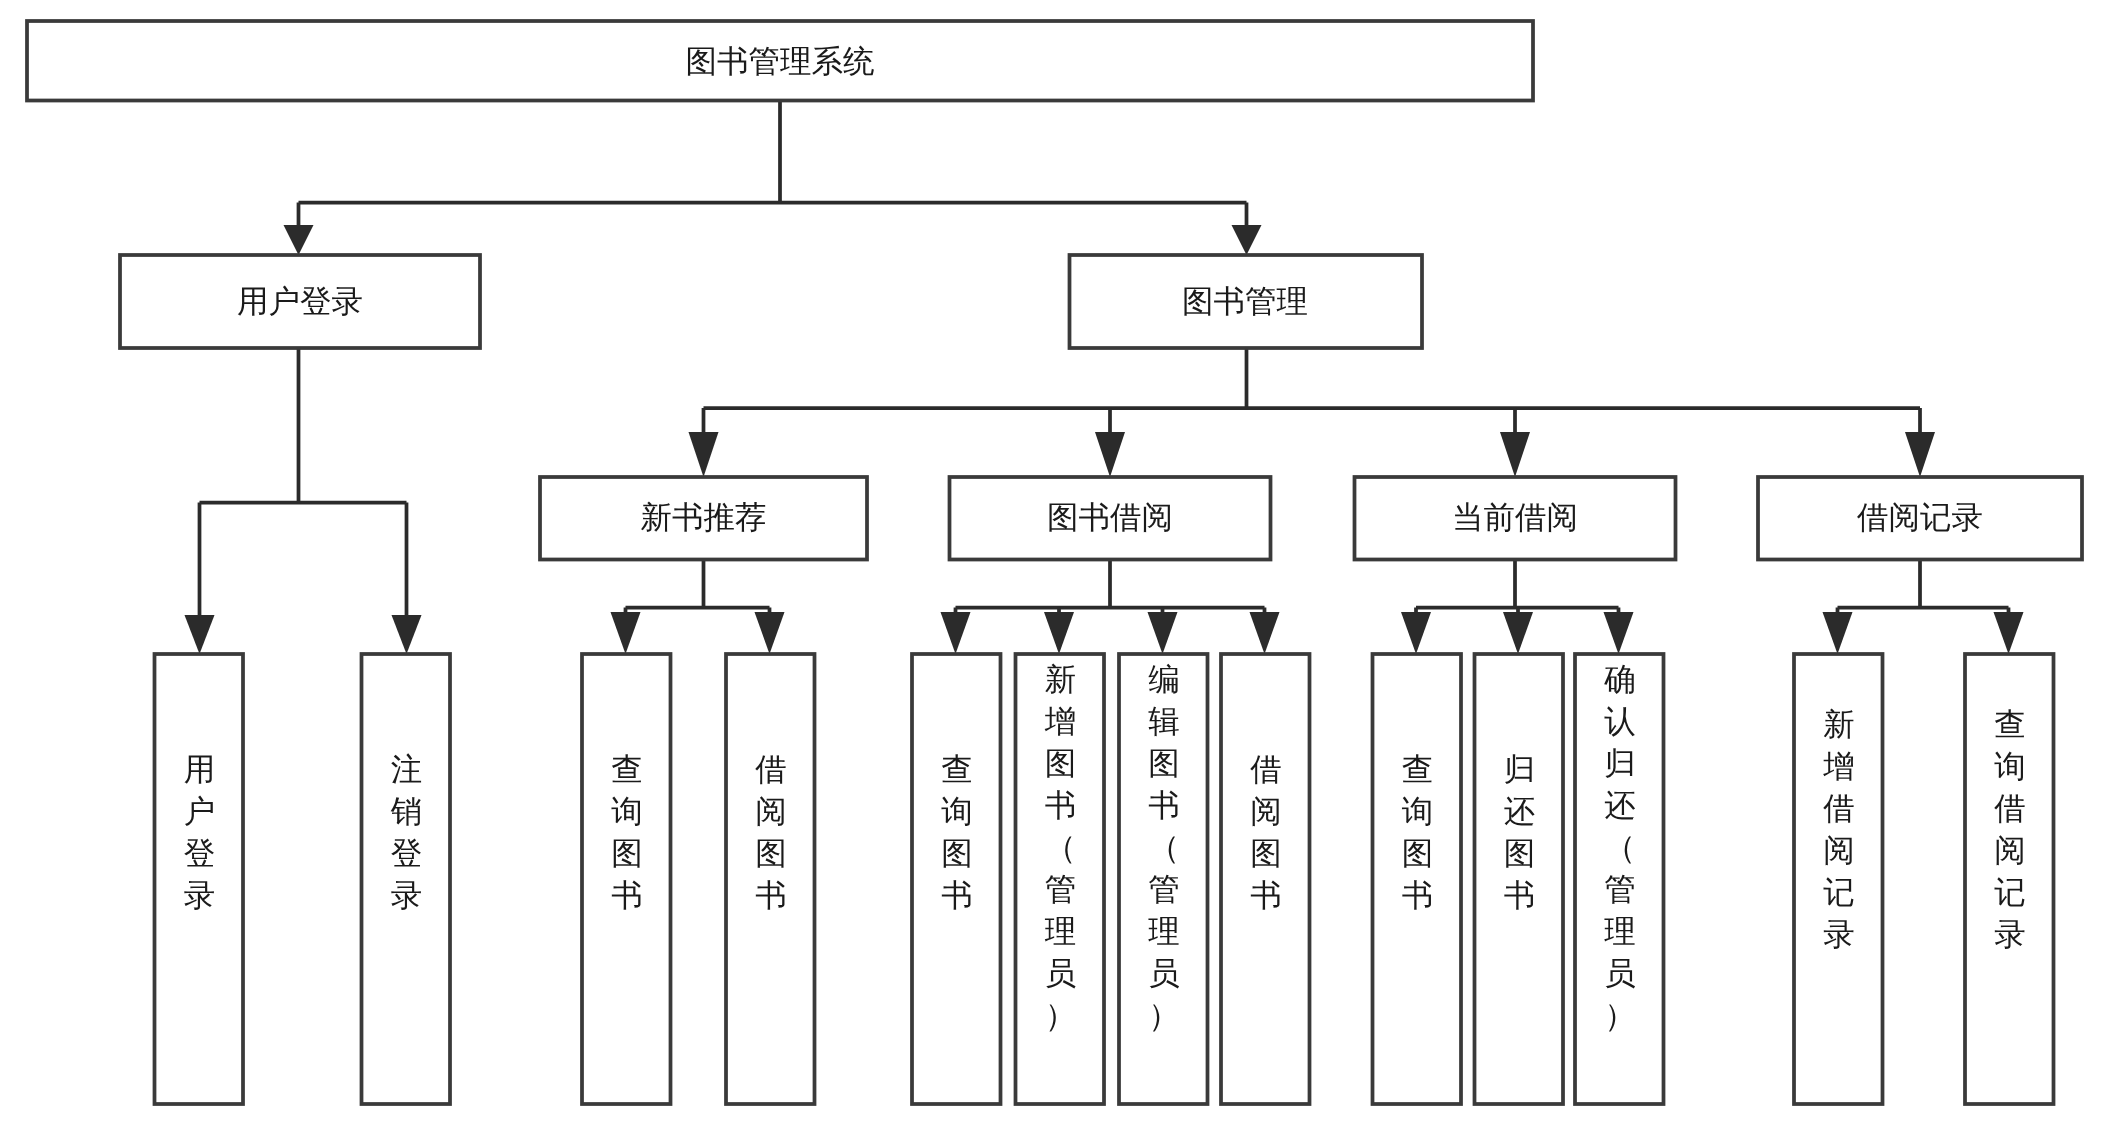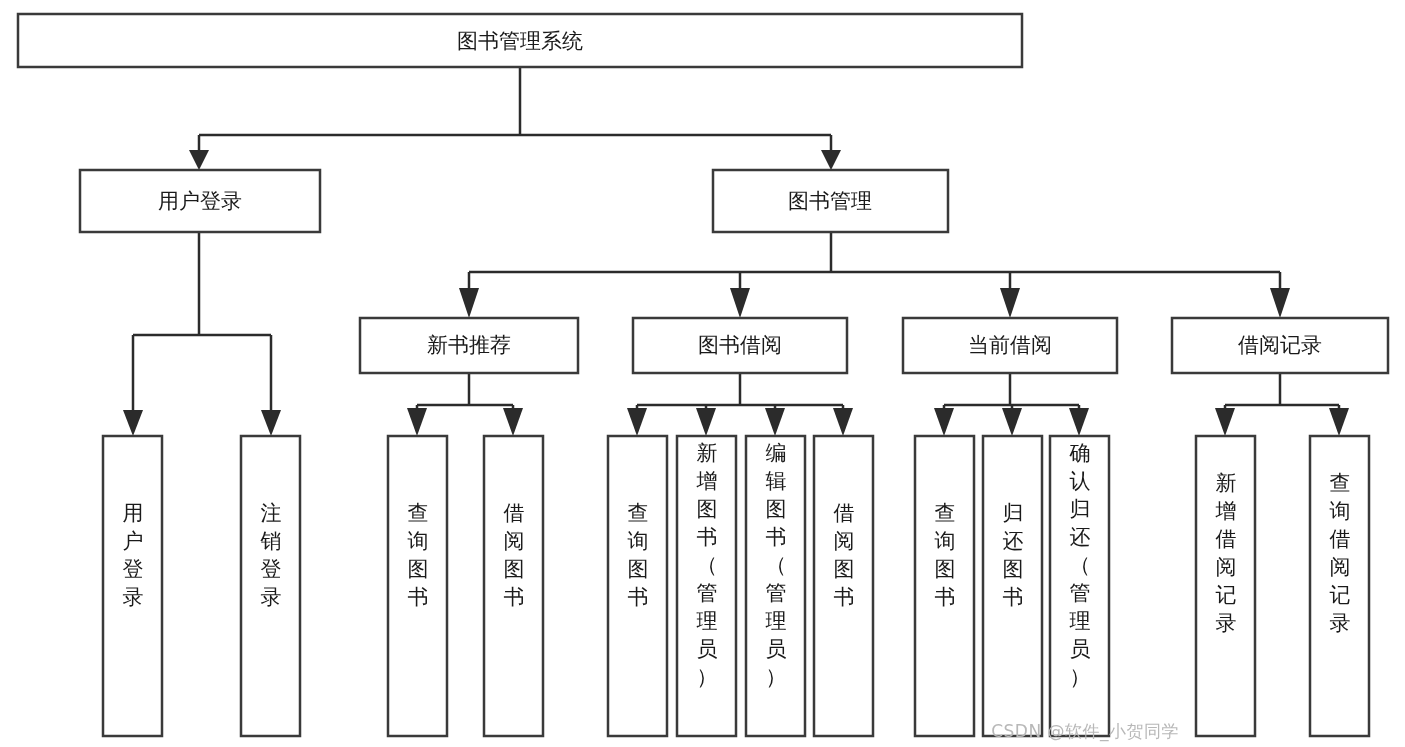--- a/index.html
+++ b/index.html
@@ -229,14 +229,13 @@
       <text class="node-label-v" x="1226" y="490"><tspan x="1226" dy="0">新</tspan><tspan x="1226" dy="28">增</tspan><tspan x="1226" dy="28">借</tspan><tspan x="1226" dy="28">阅</tspan><tspan x="1226" dy="28">记</tspan><tspan x="1226" dy="28">录</tspan></text>
     </g>
 
     <g>
       <rect class="node-box" x="1310" y="436" width="59" height="300"></rect>
       <text class="node-label-v" x="1340" y="490"><tspan x="1340" dy="0">查</tspan><tspan x="1340" dy="28">询</tspan><tspan x="1340" dy="28">借</tspan><tspan x="1340" dy="28">阅</tspan><tspan x="1340" dy="28">记</tspan><tspan x="1340" dy="28">录</tspan></text>
     </g>
 
   </svg>
 
-  <div class="watermark">CSDN @软件_小贺同学</div>
 </div>
 
 </body></html>

